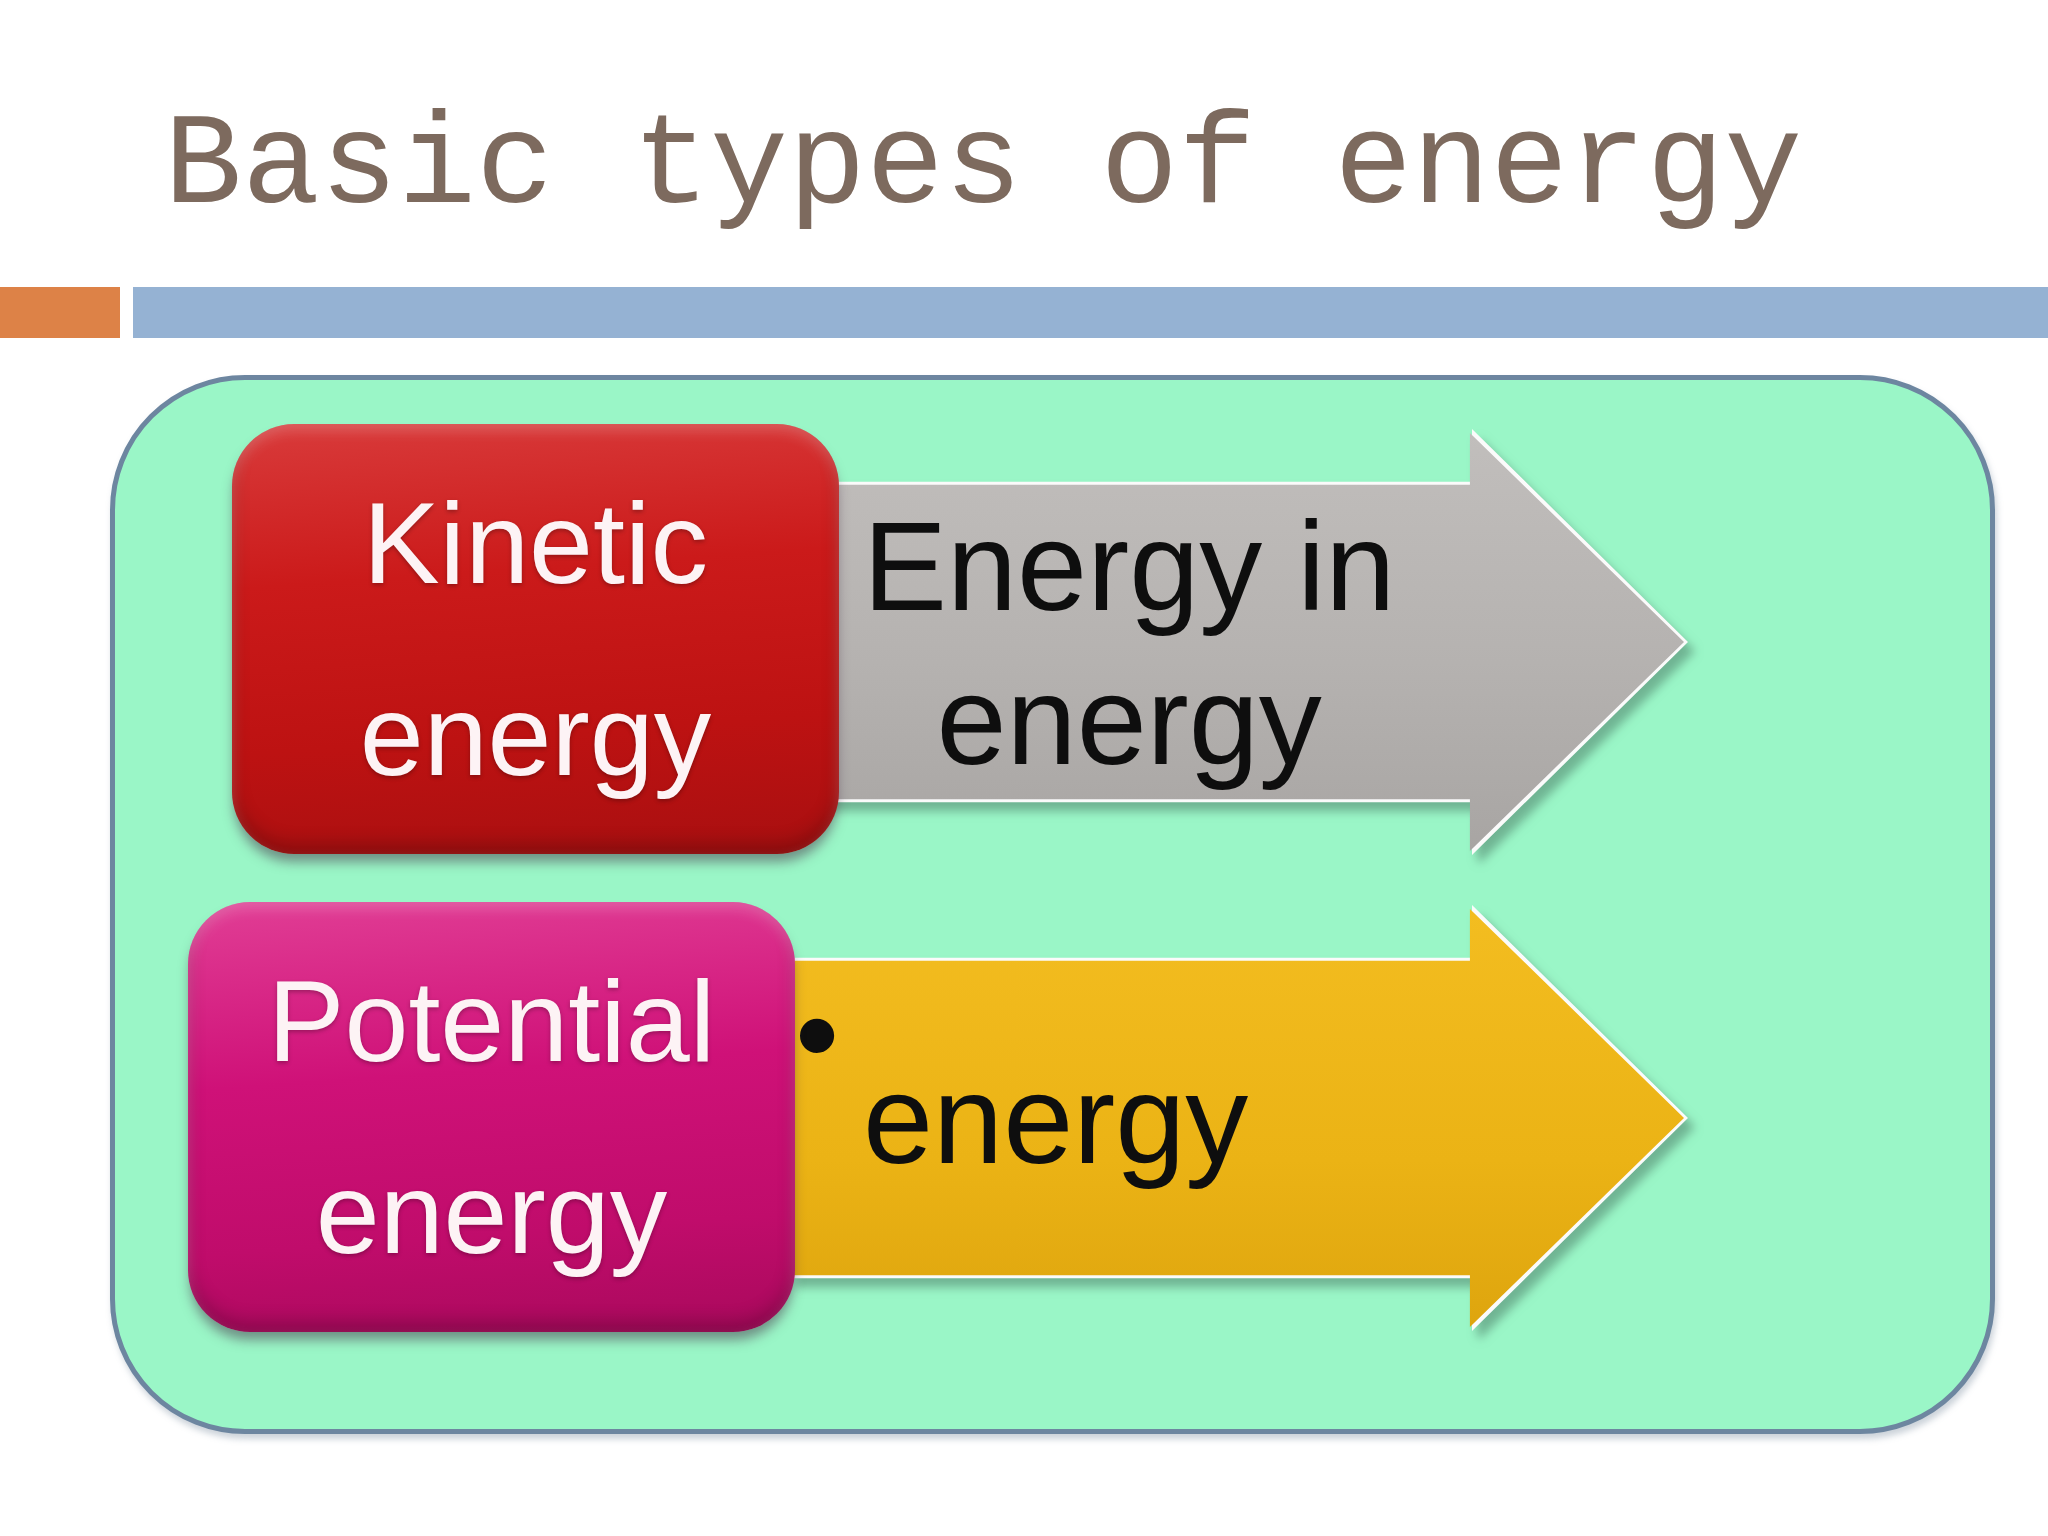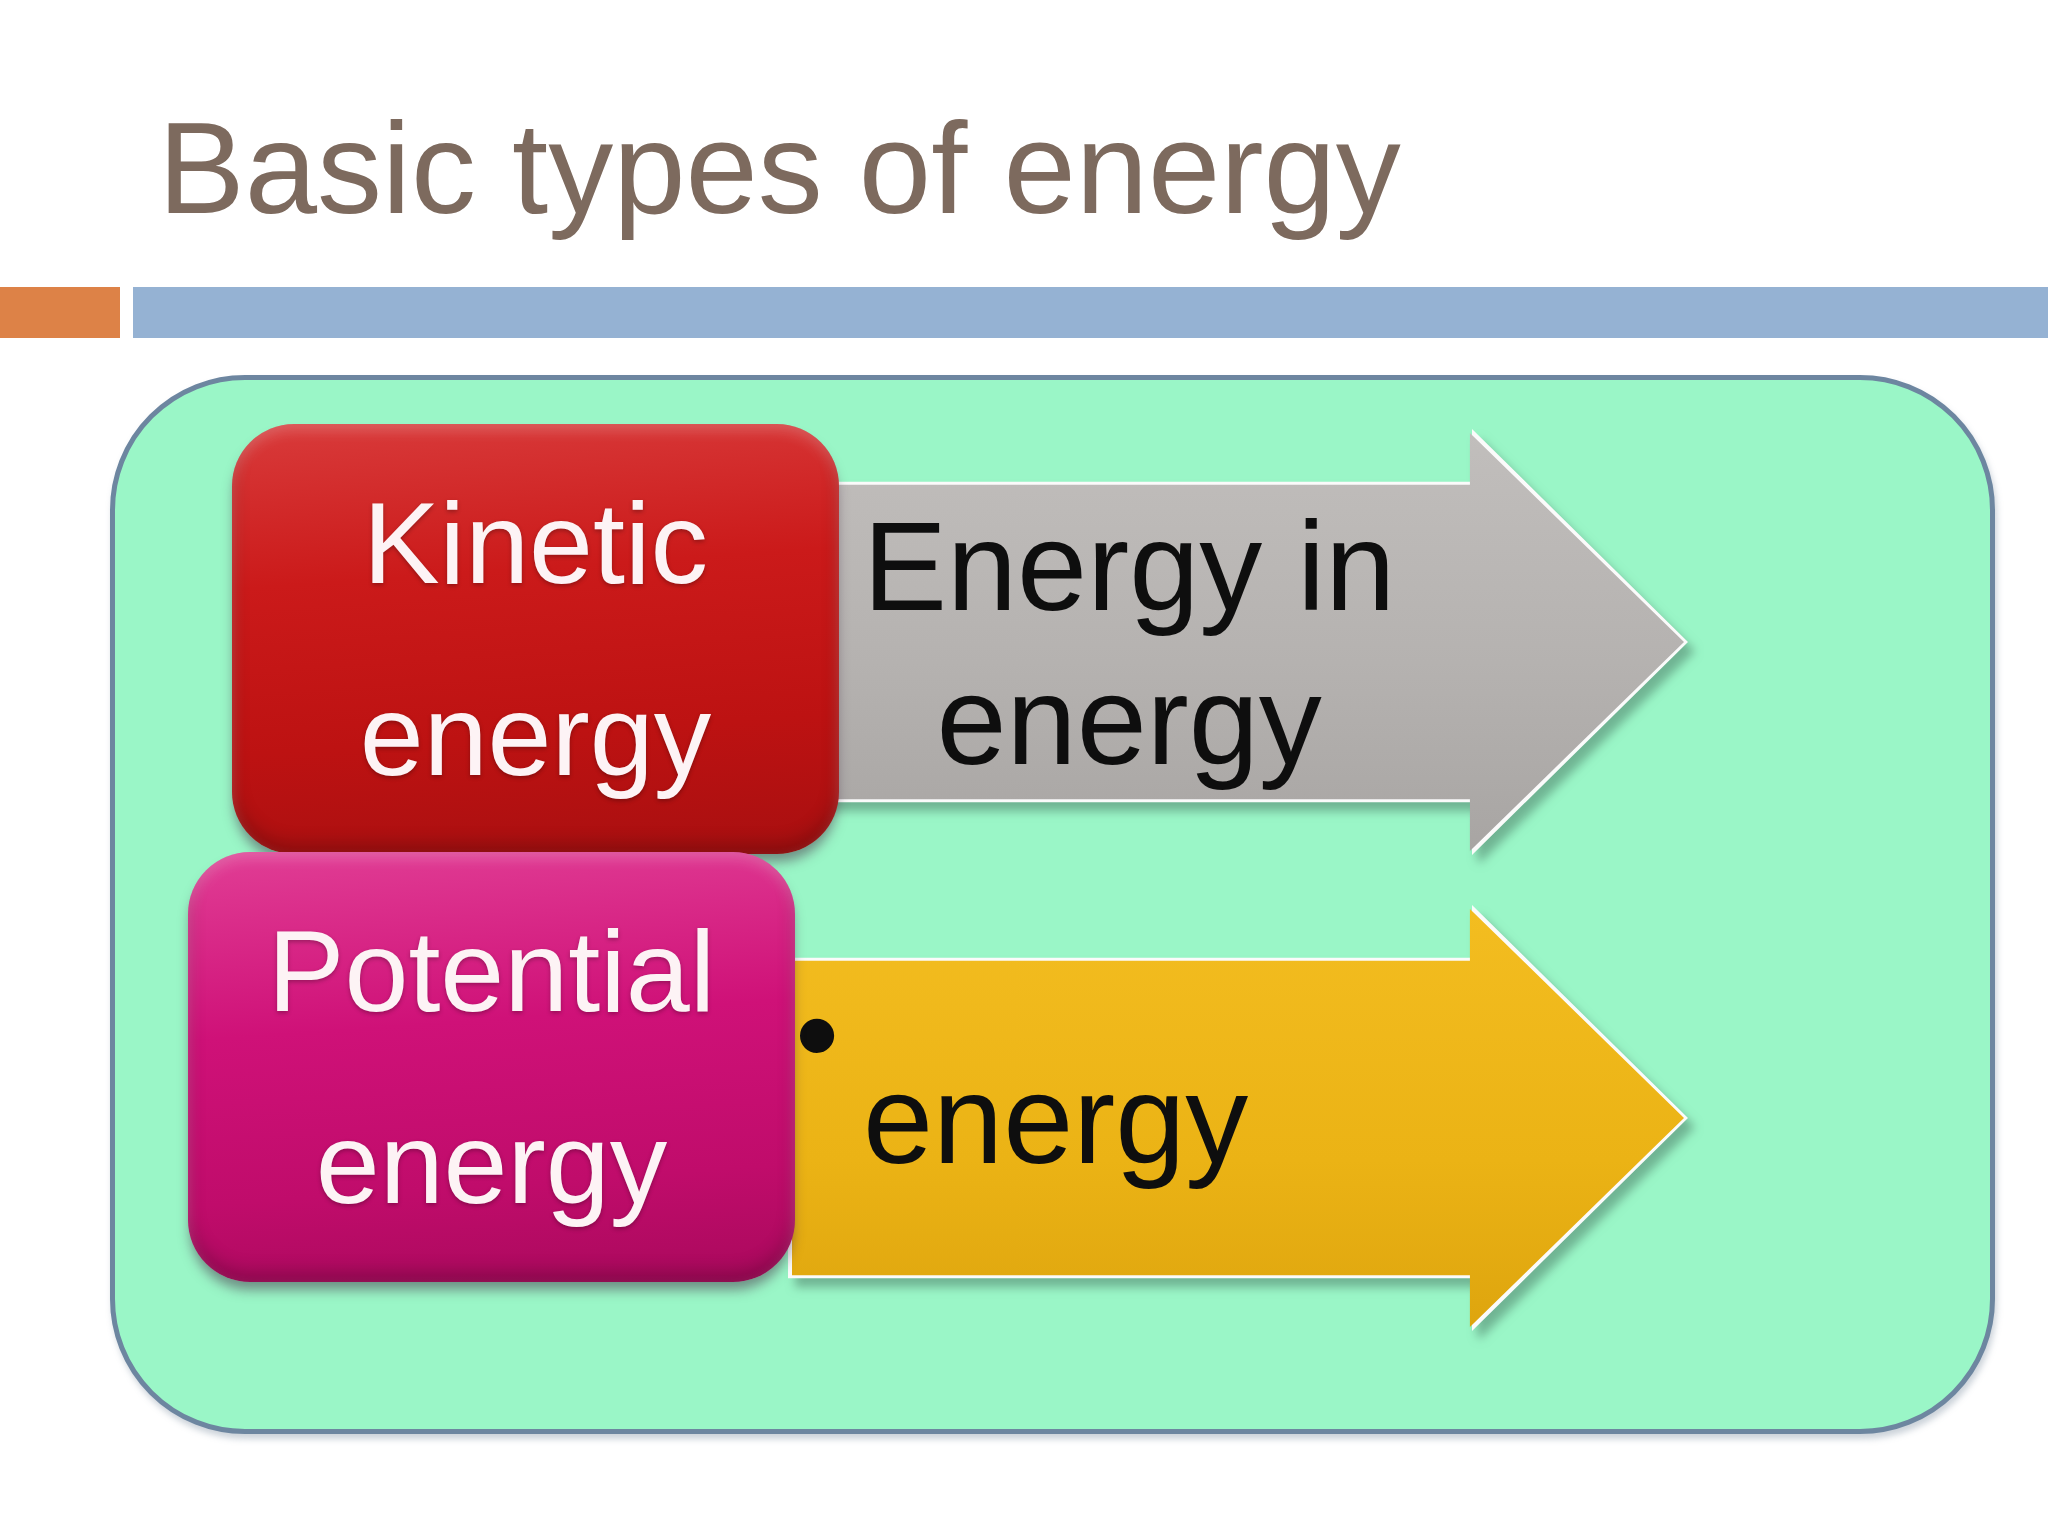--- a/index.html
+++ b/index.html
@@ -5,24 +5,25 @@
   html,body{margin:0;padding:0;background:#ffffff;}
   #slide{
     position:relative;
     width:2048px;height:1536px;
     background:#ffffff;
     overflow:hidden;
     font-family:"Liberation Sans", sans-serif;
   }
   
   .title{
-    position:absolute;left:158px;top:100px;
+    position:absolute;left:164px;top:100px;
     font-size:130px;line-height:1.05;
     color:#7d6a5e;
     white-space:nowrap;
+    font-family:Liberation Mono, monospace;
   }
   .bar{position:absolute;top:287px;height:51px;}
   .bar.orange{left:0;width:120px;background:#dd8247;}
   .bar.blue{left:133px;width:1915px;background:#95b2d3;}
   
   .panel{
     position:absolute;left:110px;top:375px;
     width:1885px;height:1059px;
     background:#9af6c7;
     border:5px solid #6d86a0;
@@ -34,21 +35,21 @@
   .label-box{
     position:absolute;left:188px;width:607px;height:430px;
     border-radius:62px;
     display:flex;flex-direction:column;align-items:center;justify-content:center;
     box-shadow:0 10px 12px -2px rgba(70,45,70,.5),
                inset 0 6px 14px rgba(255,255,255,.22),
                inset 0 -10px 18px rgba(0,0,0,.22);
     z-index:3;
   }
   .label-box.kinetic{top:424px;background:linear-gradient(176deg,#d93b3b 0%,#cb1a1a 35%,#bd1212 70%,#a80f10 100%);margin-left:44px;}
-  .label-box.potential{top:852px;background:linear-gradient(176deg,#e13e95 0%,#cf1178 40%,#c00c6b 75%,#a9095c 100%);}
+  .label-box.potential{top:902px;background:linear-gradient(176deg,#e13e95 0%,#cf1178 40%,#c00c6b 75%,#a9095c 100%);}
   .label-line{
     font-size:115px;line-height:1.67;
     color:#fdf3f5;
     text-shadow:0 2px 4px rgba(0,0,0,.28);
     text-align:center;
   }
   
   .arrow-wrap{
     position:absolute;left:788px;width:900px;height:426px;
     filter:drop-shadow(7px 9px 5px rgba(70,115,95,.5));

